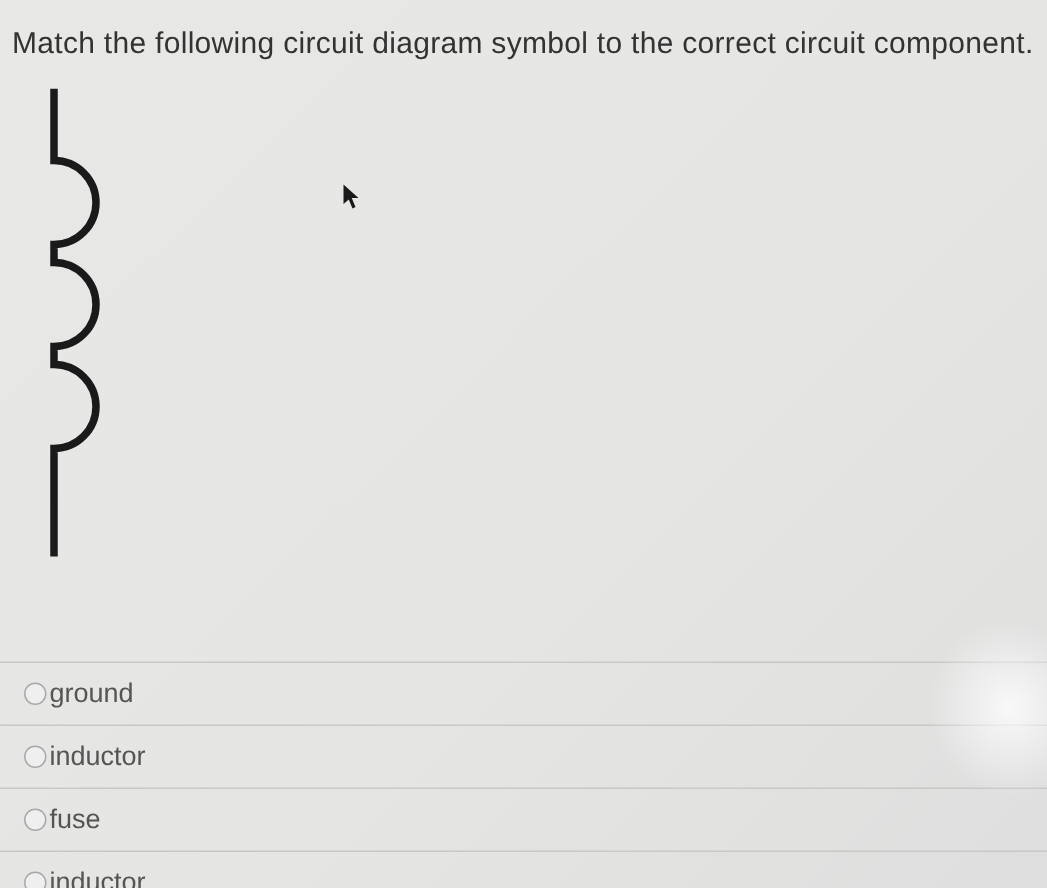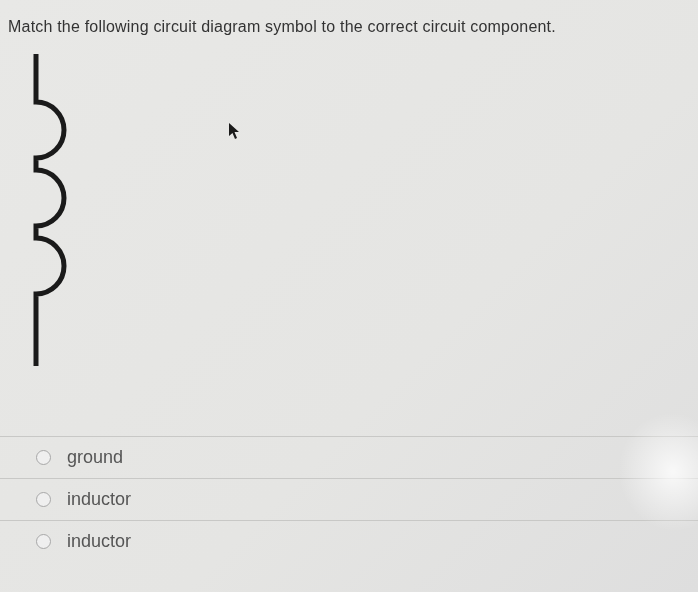--- a/index.html
+++ b/index.html
@@ -7,37 +7,37 @@
     width: 698px;
     height: 592px;
     background: linear-gradient(135deg, #e8e8e6 0%, #e5e5e3 60%, #dedede 100%);
     font-family: -apple-system, "Segoe UI", Arial, sans-serif;
     color: #3a3a3a;
     position: relative;
     overflow: hidden;
   }
   .question {
     padding: 18px 8px 0 8px;
-    font-size: 16px;
+    font-size: 20px;
     color: #333;
     letter-spacing: 0.2px;
   }
   .symbol-area {
     padding: 18px 0 0 26px;
     height: 360px;
   }
   .options {
     margin-top: 40px;
   }
   .option-row {
     border-top: 1px solid #c8c8c6;
-    padding: 10px 0 10px 36px;
+    padding: 10px 0 10px 16px;
     display: flex;
     align-items: center;
-    gap: 16px;
+    gap: 2px;
     font-size: 18px;
     color: #555;
   }
   .option-row:last-child { border-bottom: none; }
   .radio {
     width: 15px;
     height: 15px;
     border: 1.5px solid #a8a8a8;
     border-radius: 50%;
     background: #efefef;
@@ -90,17 +90,21 @@
   <div class="option-row">
     <span class="radio"></span>
     <span>ground</span>
   </div>
   <div class="option-row">
     <span class="radio"></span>
     <span>inductor</span>
   </div>
   <div class="option-row">
     <span class="radio"></span>
+    <span>fuse</span>
+  </div>
+  <div class="option-row">
+    <span class="radio"></span>
     <span>inductor</span>
   </div>
 </div>
 
 <div class="glare"></div>
 
 </body></html>

